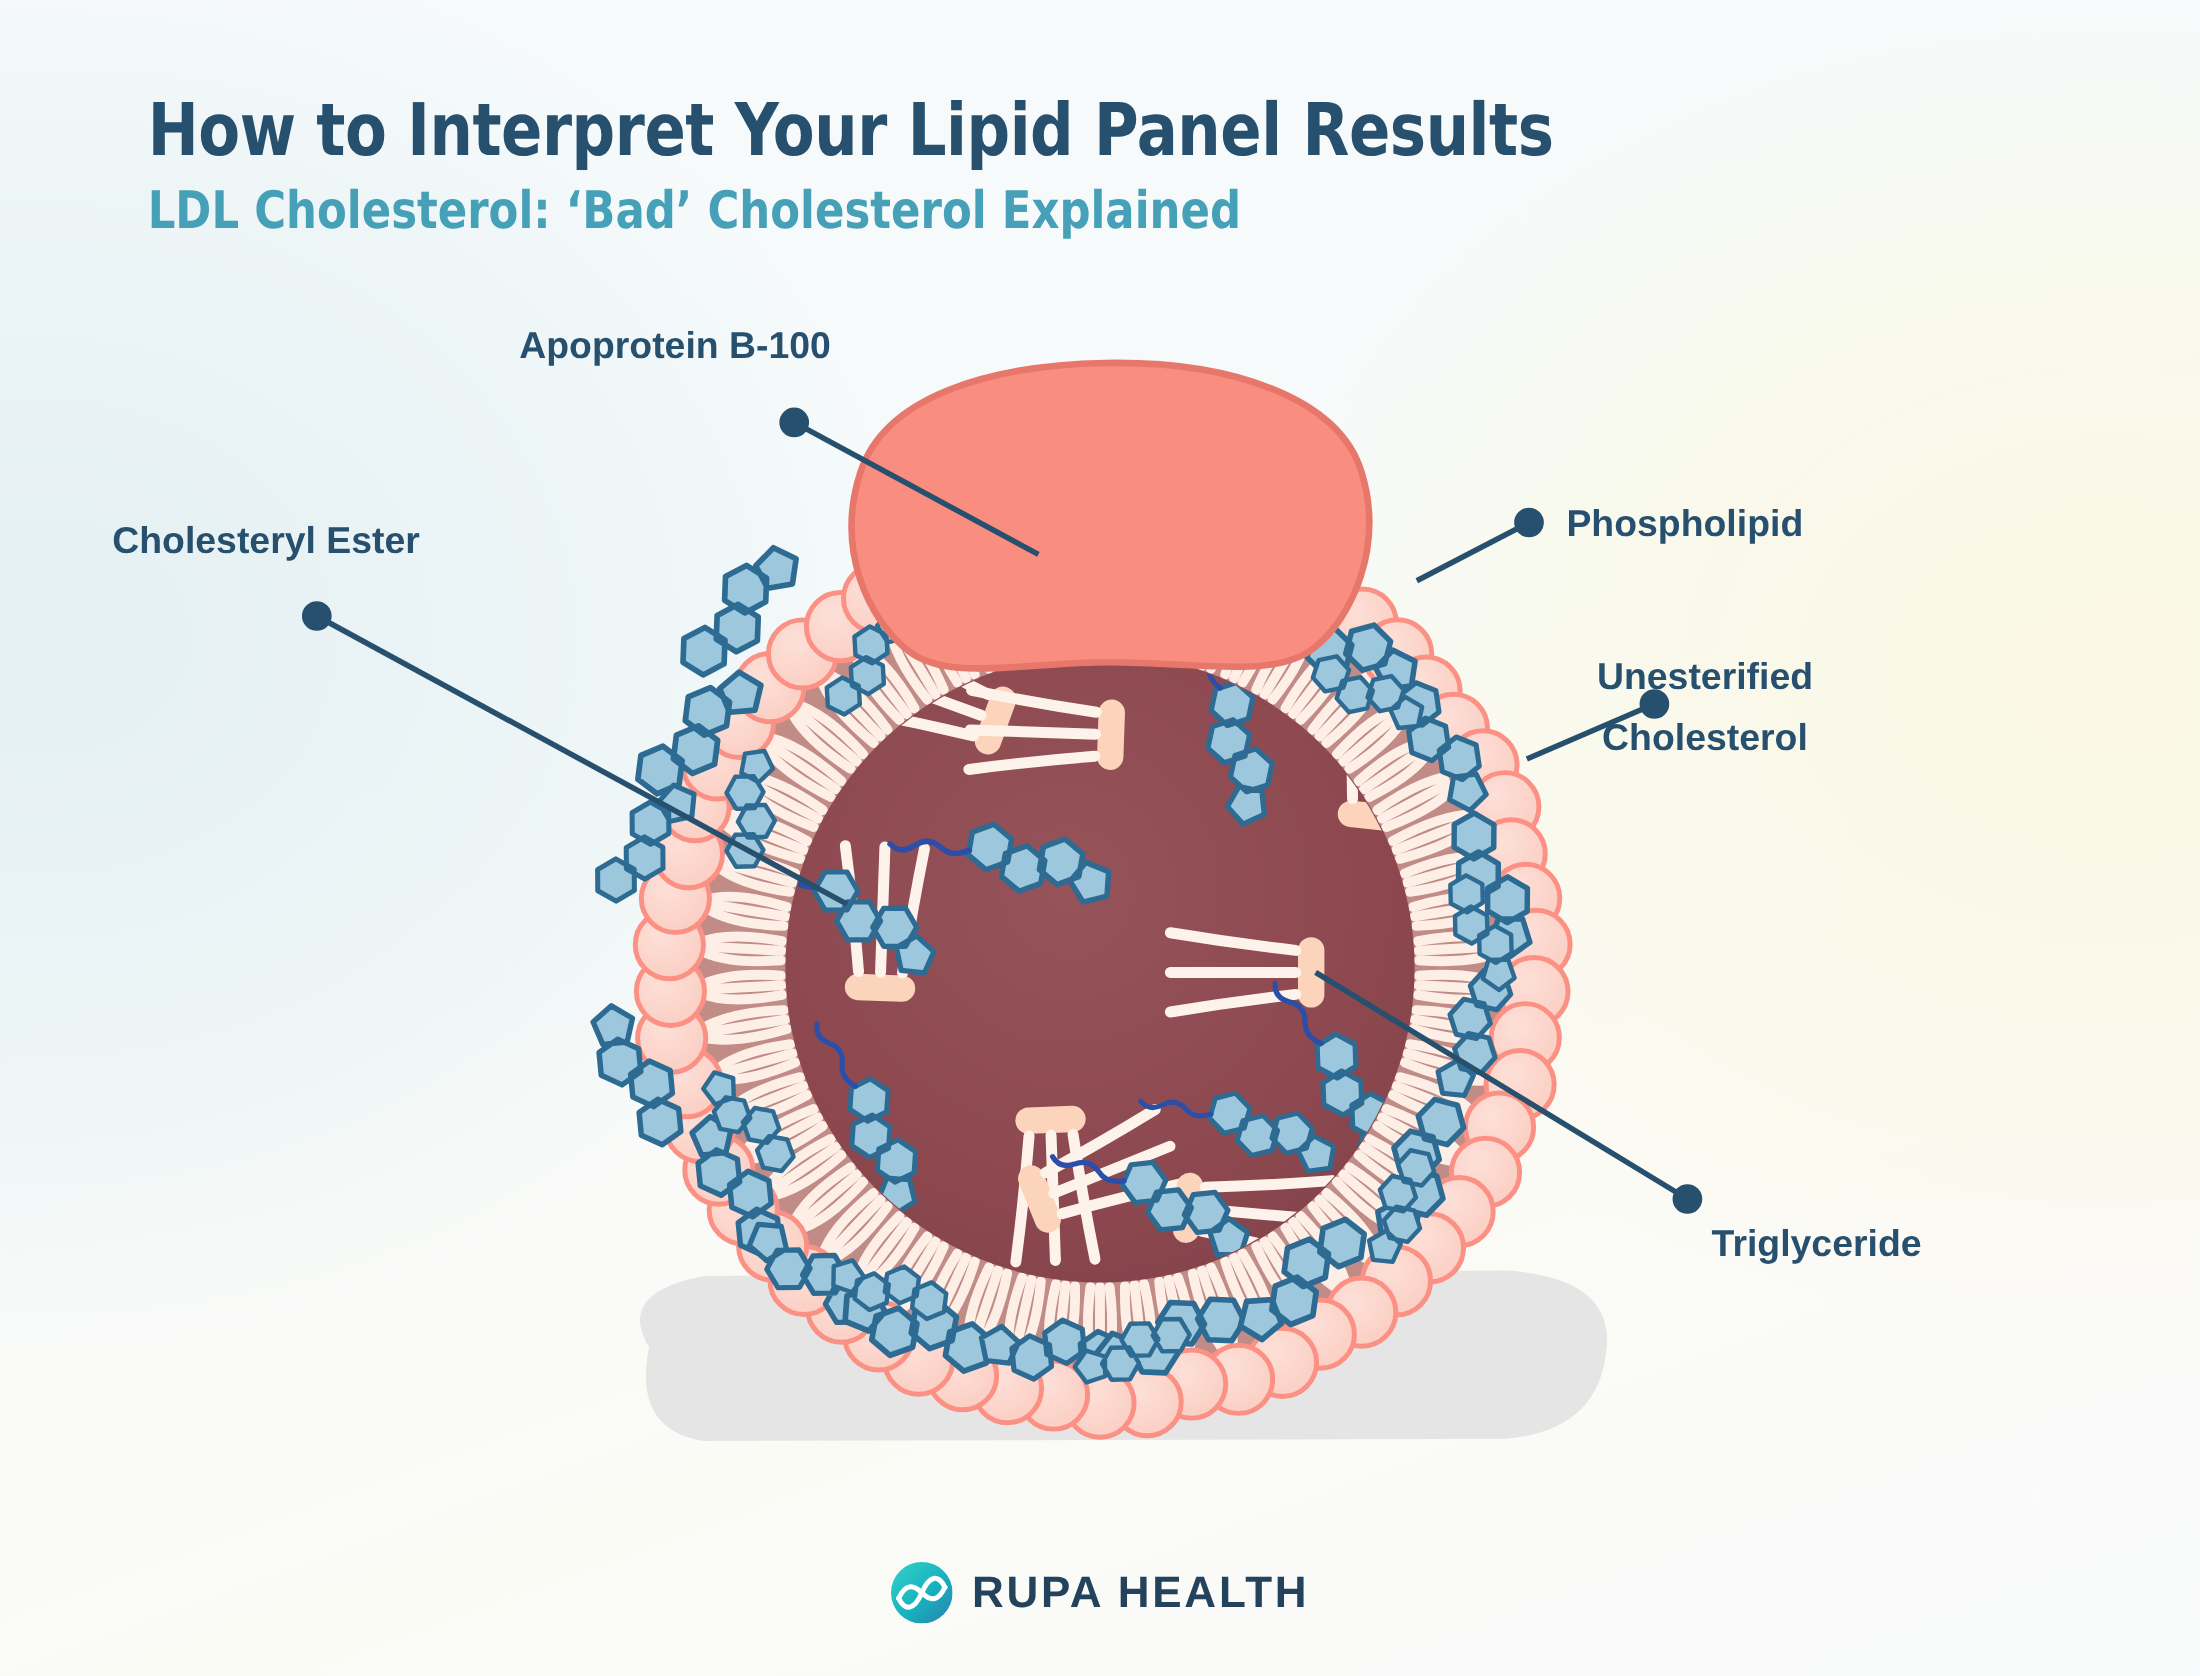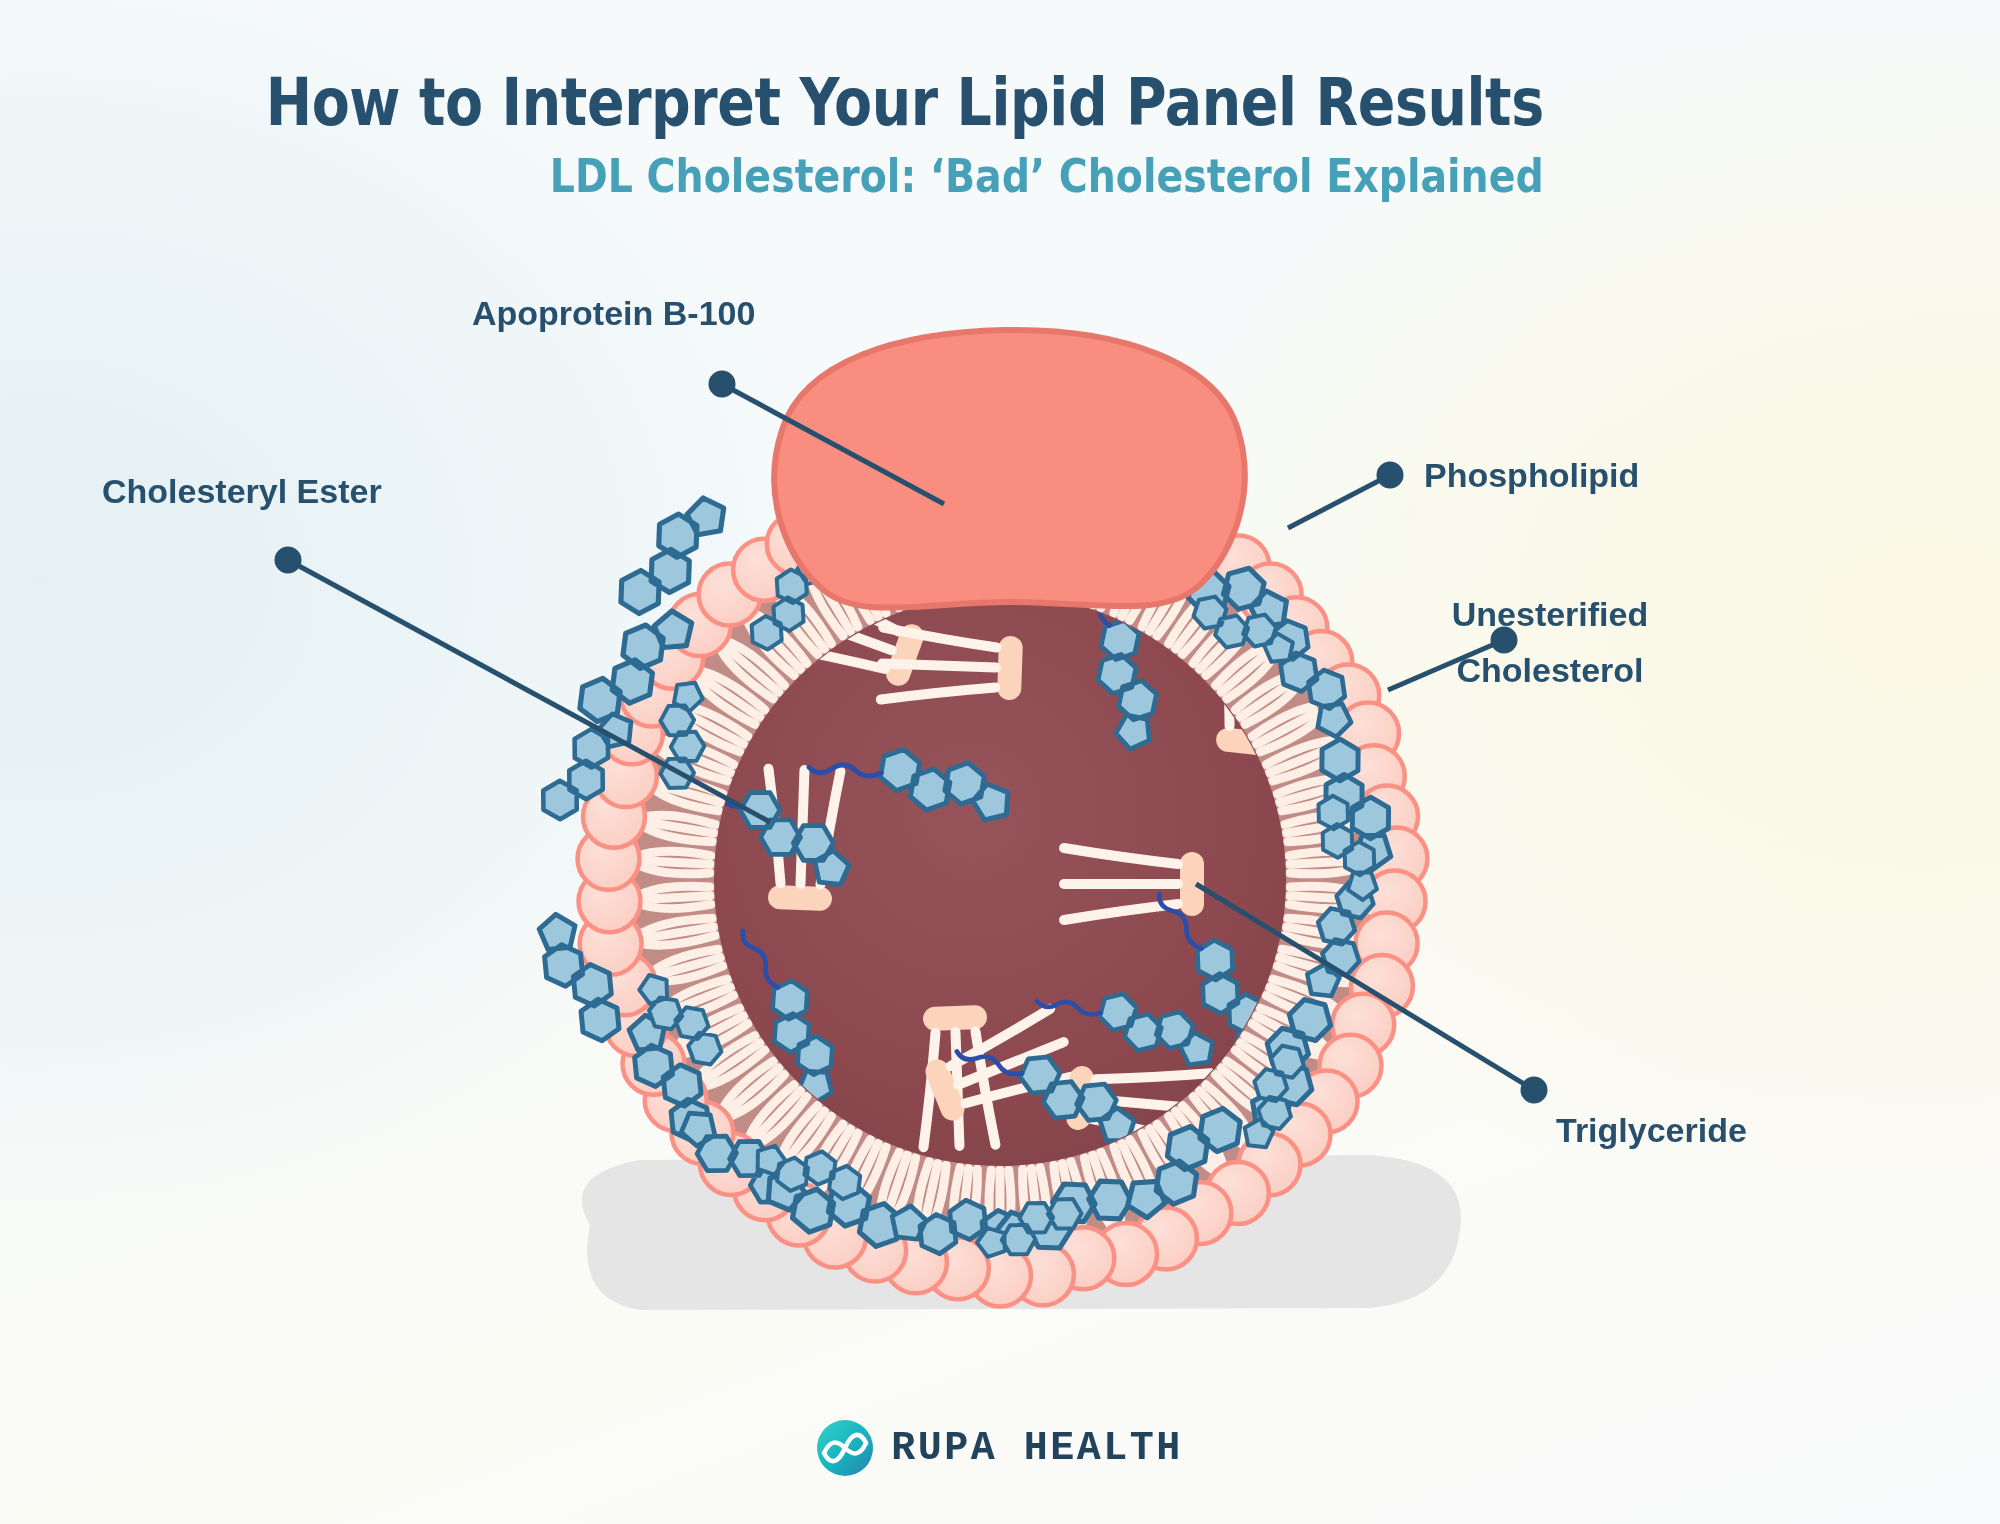--- a/index.html
+++ b/index.html
@@ -17,24 +17,24 @@
     position: relative;
     width: 2000px;
     height: 1524px;
     background:
       radial-gradient(ellipse 1200px 900px at 96% 40%, #faf8e4 0%, rgba(250,248,228,0.55) 42%, rgba(250,248,228,0) 68%),
       radial-gradient(ellipse 1100px 900px at 2% 38%, #e4f0f3 0%, rgba(228,240,243,0.5) 45%, rgba(228,240,243,0) 72%),
       linear-gradient(160deg, #f7fafb 0%, #f6fafb 35%, #fbfbf6 70%, #f9fafb 100%);
   }
   #headings {
     position: absolute;
-    top: 0;
+    top: 16px;
     left: 0;
     width: 1678px;
-    text-align: right;
+    text-align: left;
     z-index: 5;
   }
   .title {
     margin: 0;
     padding-top: 68px;
     font-family: "DejaVu Sans", sans-serif;
     font-weight: 700;
     font-size: 66px;
     letter-spacing: -0.5px;
     color: #27506e;
@@ -69,21 +69,21 @@
     left: 0;
     bottom: 48px;
     width: 2000px;
     display: flex;
     align-items: center;
     justify-content: center;
     gap: 18px;
     z-index: 5;
   }
   .brand-text {
-    font-family: Liberation Mono, monospace;
+    font-family: Liberation Sans, sans-serif;
     font-weight: 700;
     font-size: 40px;
     letter-spacing: 2.5px;
     color: #23425c;
   }
 </style>
 </head>
 <body>
 
 <div id="page">

